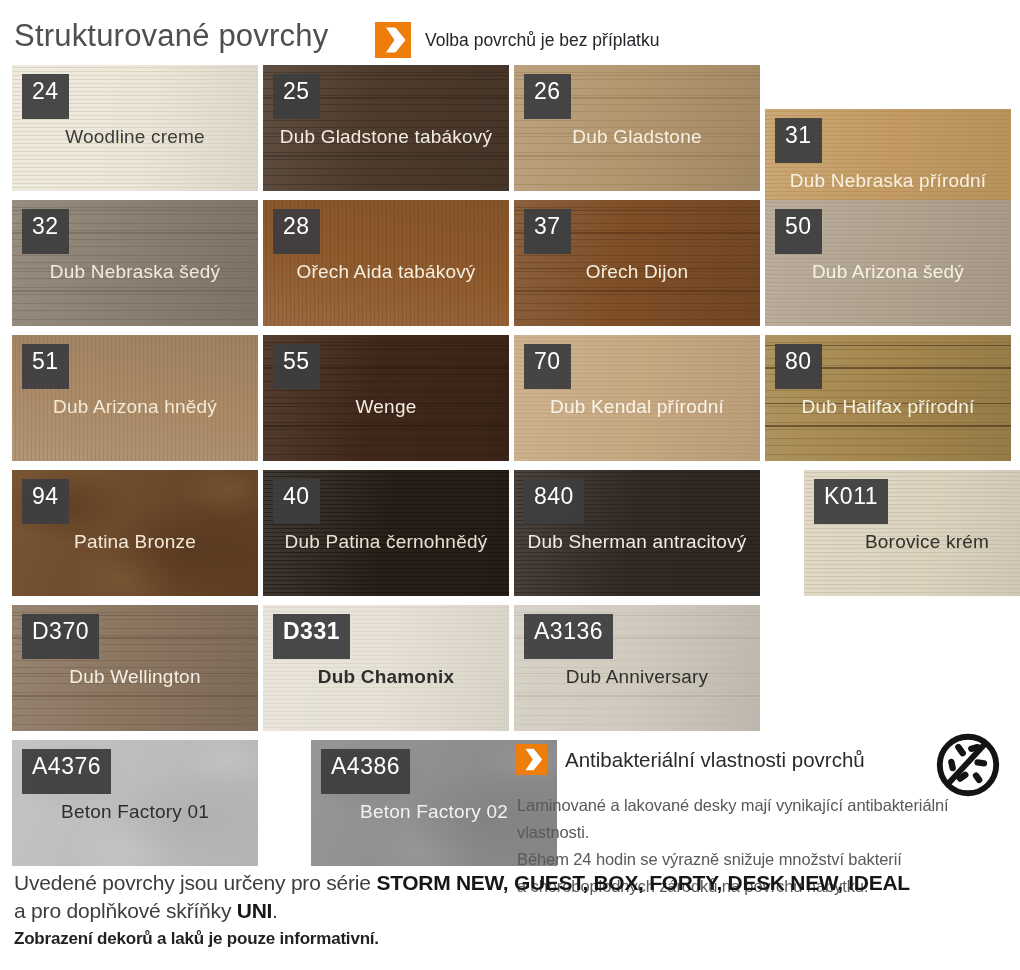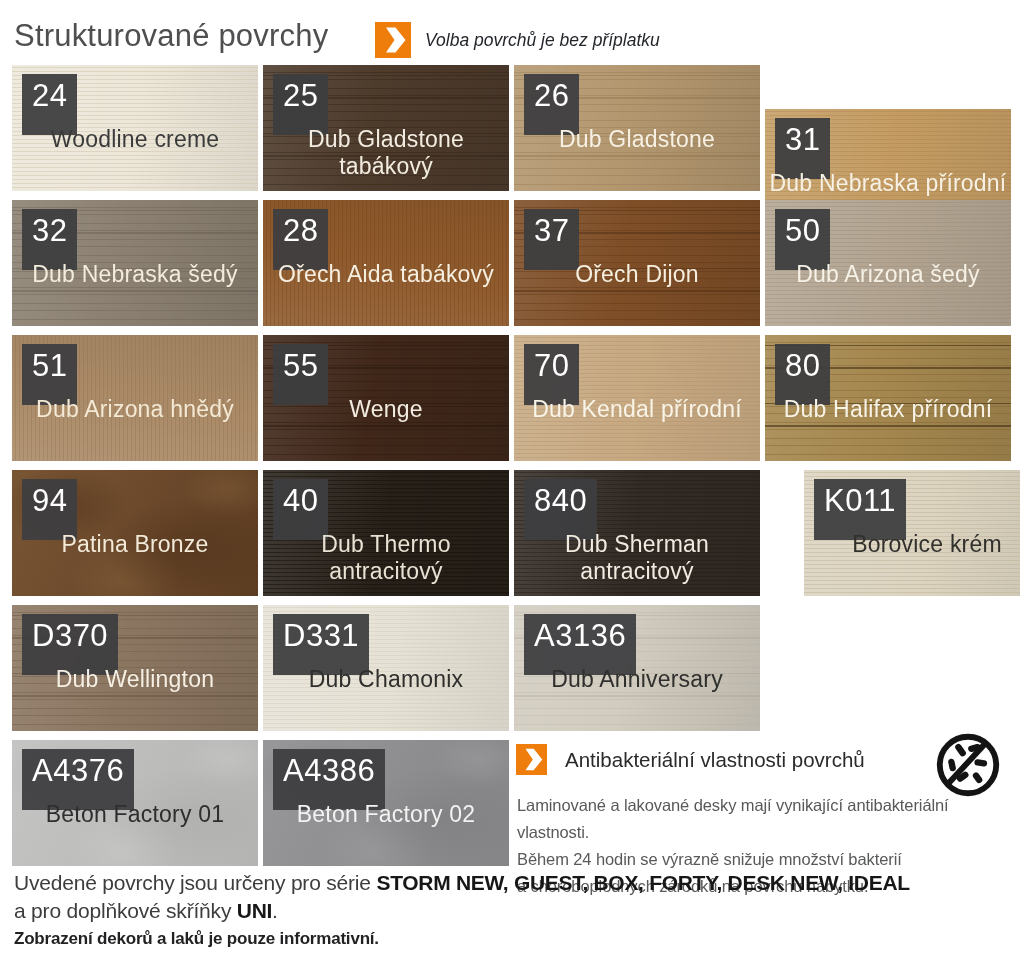--- a/index.html
+++ b/index.html
@@ -14,21 +14,21 @@
   
   .page-title{
     position:absolute;left:14px;top:18px;
     font-size:31px;font-weight:300;color:#4f4f51;letter-spacing:.2px;
   }
   .header-note{
     position:absolute;left:375px;top:22px;height:36px;
     display:flex;align-items:center;gap:14px;
   }
   .orange-arrow{display:inline-block;flex:0 0 auto;}
-  .header-note .note-text{font-size:17.5px;color:#23262b;font-weight:400;font-style:italic;}
+  .header-note .note-text{font-size:17.5px;color:#23262b;font-weight:400;}
 
   
   .grid{
     position:absolute;left:12px;top:65px;
     display:grid;
     grid-template-columns:repeat(4,246px);
     grid-auto-rows:126px;
     column-gap:5px;row-gap:9px;
   }
   .tile{
@@ -55,26 +55,26 @@
     background-image:
       radial-gradient(ellipse 90px 55px at 22% 28%,var(--grain) 0%,transparent 70%),
       radial-gradient(ellipse 120px 70px at 72% 62%,var(--grain) 0%,transparent 72%),
       radial-gradient(ellipse 80px 60px at 45% 88%,var(--light,transparent) 0%,transparent 70%),
       radial-gradient(ellipse 70px 40px at 88% 15%,var(--light,transparent) 0%,transparent 70%),
       linear-gradient(115deg,var(--light,transparent),transparent 45%,var(--grain));
   }
   .badge{
     position:absolute;left:10px;top:9px;
     background:rgba(62,62,64,.94);color:#ffffff;
-    font-size:31px;line-height:1;padding:6px 10px 24px;
+    font-size:23px;line-height:1;padding:6px 10px 16px;
     letter-spacing:.5px;
   }
   .tname{
     position:absolute;left:0;right:0;top:61px;
-    text-align:center;font-size:23px;letter-spacing:.2px;
+    text-align:center;font-size:19px;letter-spacing:.2px;
     color:var(--text,#333);
   }
 
   
   .antibac{
     grid-row:6;grid-column:3/5;position:relative;width:497px;height:126px;
   }
   .antibac-head{
     position:absolute;left:2px;top:4px;display:flex;align-items:center;gap:18px;text-align:right;
   }
@@ -160,47 +160,47 @@
       <div class="tile board-h" style="--base: #a5884f; --grain: #77572c59; --text: #f7f2e6; --dark: #3a260e8c; grid-area: 3 / 4;">
     <div class="badge">80</div>
     <div class="tname">Dub Halifax přírodní</div>
   </div>
       <div class="tile mottle" style="--base: #6d4a2c; --grain: #4c2f1880; --text: #f3ead9; --light: #9371454d; grid-area: 4 / 1;">
     <div class="badge">94</div>
     <div class="tname">Patina Bronze</div>
   </div>
       <div class="tile fine-h" style="--base: #272019; --grain: #120d0980; --text: #e9e1d3; grid-area: 4 / 2;">
     <div class="badge">40</div>
-    <div class="tname">Dub Thermo antracitový</div>
+    <div class="tname">Dub Patina černohnědý</div>
   </div>
       <div class="tile fine-h" style="--base: #322a24; --grain: #1c161166; --text: #f0eae0; grid-area: 4 / 3;">
     <div class="badge">840</div>
     <div class="tname">Dub Sherman antracitový</div>
   </div>
       <div class="tile fine-h" style="--base: #dcd4c1; --grain: #bbae8f73; --text: #32302c; grid-area: 4 / 4; margin-left: 39px;">
     <div class="badge">K011</div>
     <div class="tname">Borovice krém</div>
   </div>
       <div class="tile board-h" style="--base: #8b7661; --grain: #67533f59; --text: #f5efe3; --dark: #53402d59; grid-area: 5 / 1;">
     <div class="badge">D370</div>
     <div class="tname">Dub Wellington</div>
   </div>
-      <div class="tile fine-h" style="--base: #e7e2d6; --grain: #cdc7b766; --text: #2f2f2d; grid-area: 5 / 2;">
+      <div class="tile fine-h" style="--base: #e7e2d6; --grain: #cdc7b766; --text: #2f2f2d; grid-area: 5 / 2; font-weight: bold;">
     <div class="badge">D331</div>
     <div class="tname">Dub Chamonix</div>
   </div>
       <div class="tile board-h" style="--base: #d2ccc0; --grain: #b0a9973f; --text: #2f2f2d; --dark: #9c937f40; grid-area: 5 / 3;">
     <div class="badge">A3136</div>
     <div class="tname">Dub Anniversary</div>
   </div>
       <div class="tile mottle" style="--base: #bdbdbc; --grain: #a3a3a259; --text: #2e2e2e; --light: #d2d2d259; grid-area: 6 / 1;">
     <div class="badge">A4376</div>
     <div class="tname">Beton Factory 01</div>
   </div>
-      <div class="tile mottle" style="--base: #8f8f91; --grain: #76767866; --text: #f2f2f2; --light: #a7a7a959; grid-area: 6 / 2;">
+      <div class="tile mottle" style="--base: #8f8f91; --grain: #76767866; --text: #f2f2f2; --light: #a7a7a959; grid-area: 6 / 2; margin-left: 48px;">
     <div class="badge">A4386</div>
     <div class="tname">Beton Factory 02</div>
   </div>
       <div class="antibac">
       <div class="antibac-head">
         <svg class="orange-arrow" width="31" height="31" viewBox="0 0 36 36">
           <rect width="36" height="36" fill="#ee7d0b"></rect>
           <polygon points="11,5.5 20.5,5.5 30.5,18 20.5,30.5 11,30.5 19.5,18" fill="#ffffff"></polygon>
         </svg>
         <span class="ab-title">Antibakteriální vlastnosti povrchů</span>

